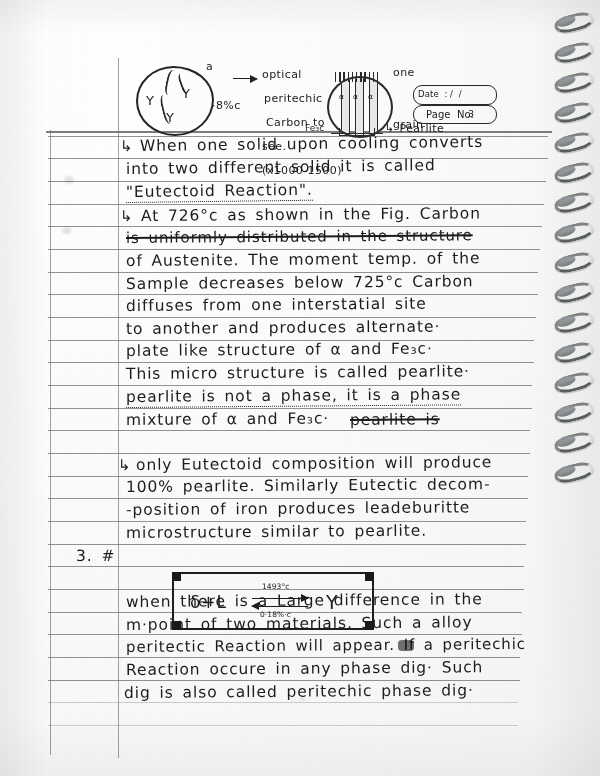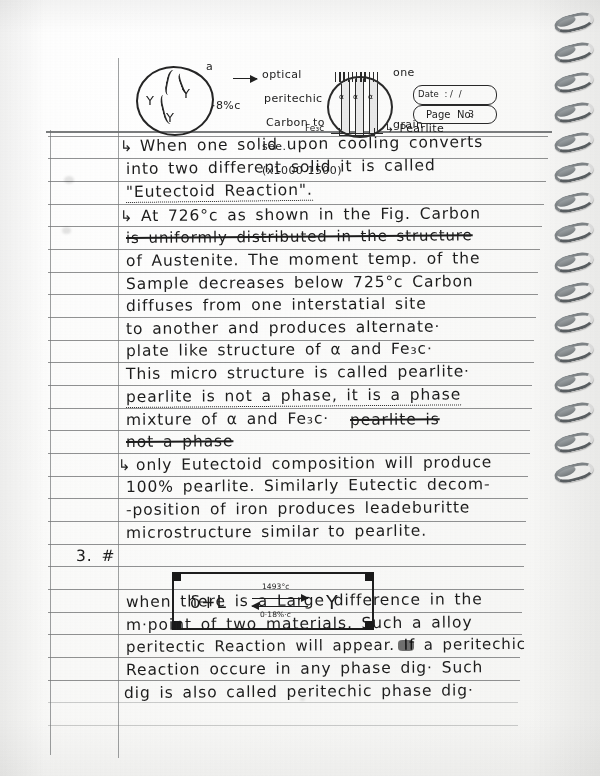--- a/index.html
+++ b/index.html
@@ -316,21 +316,20 @@
   <span class="hw sk2 strike-hw" style="left:126px; top:229px; font-size:15px;">is uniformly distributed in the structure</span>
   <span class="hw sk2" style="left:126px; top:252px;">of Austenite. The moment temp. of the</span>
   <span class="hw sk2" style="left:126px; top:275px;">Sample decreases below 725°c Carbon</span>
   <span class="hw sk2" style="left:126px; top:297px;">diffuses from one interstatial site</span>
   <span class="hw sk2" style="left:126px; top:320px;">to another and produces alternate·</span>
   <span class="hw sk2" style="left:126px; top:342px;">plate like structure of α and Fe₃c·</span>
   <span class="hw sk2" style="left:126px; top:365px;">This micro structure is called pearlite·</span>
   <span class="hw sk2 squiggle" style="left:126px; top:388px;">pearlite is not a phase, it is a phase</span>
   <span class="hw sk2" style="left:126px; top:411px;">mixture of α and Fe₃c·</span>
   <span class="hw sk2 strike-hw" style="left:350px; top:411px;">pearlite is</span>
-  <span class="hw sk2 strike-hw" style="left:126px; top:433px;">not a phase</span>
 
   <span class="bullet-arrow" style="left:118px; top:456px;">↳</span>
   <span class="hw sk2" style="left:136px; top:456px;">only Eutectoid composition will produce</span>
   <span class="hw sk2" style="left:126px; top:478px;">100% pearlite. Similarly Eutectic decom-</span>
   <span class="hw sk2" style="left:126px; top:501px;">-position of iron produces leadeburitte</span>
   <span class="hw sk2" style="left:126px; top:524px;">microstructure similar to pearlite.</span>
 
   <span class="hw sk0" style="left:76px; top:547px;">3. #</span>
 
   <div class="eq-box" style="left:172px; top:572px; width:198px; height:54px;">

